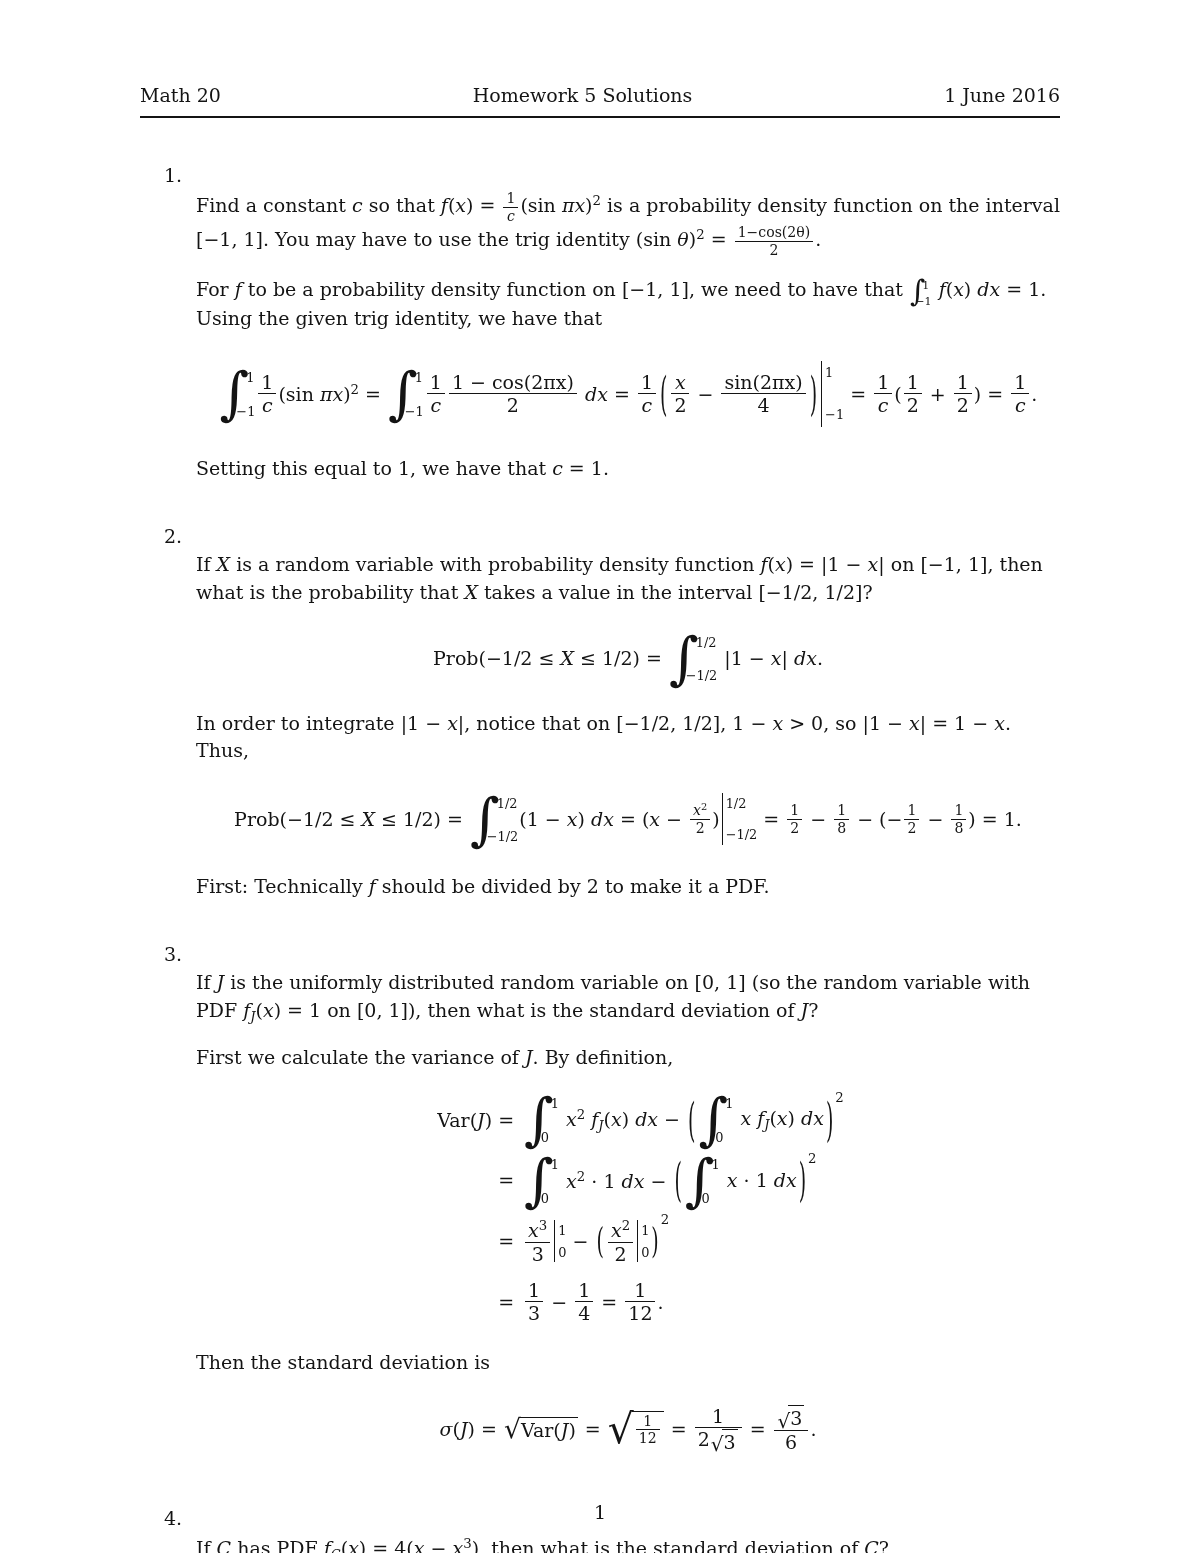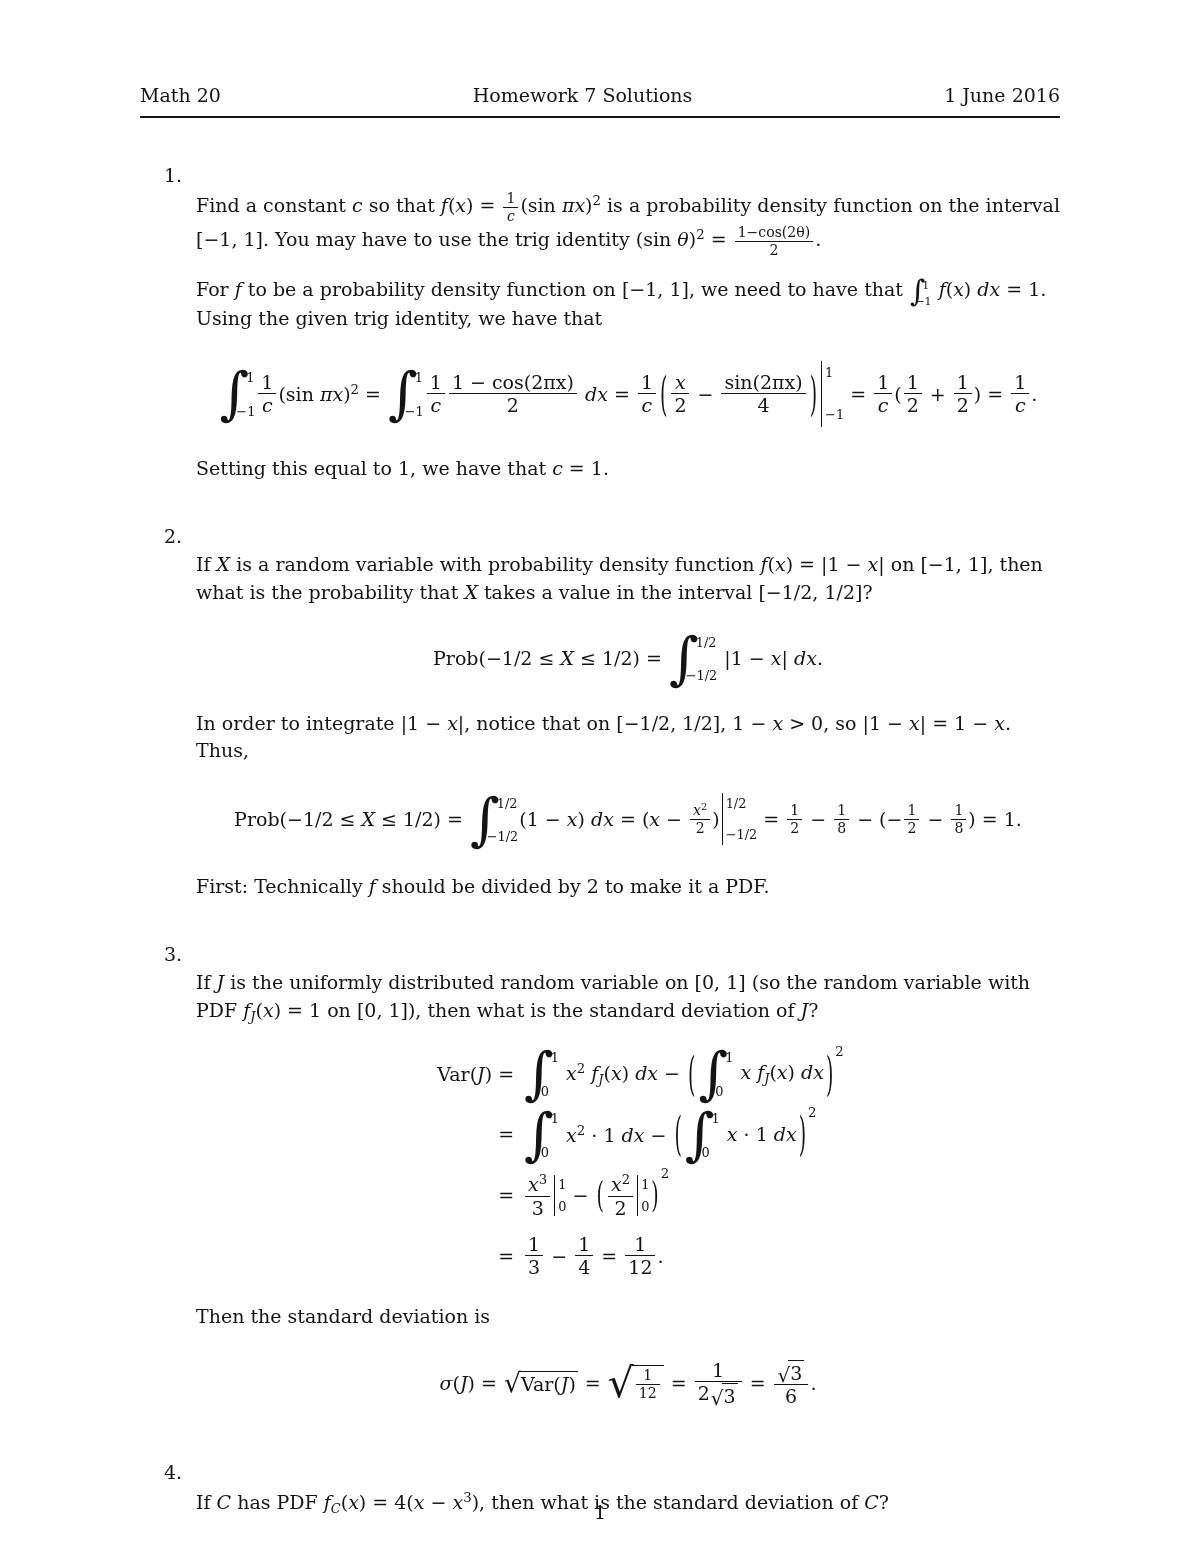--- a/index.html
+++ b/index.html
@@ -75,21 +75,21 @@
 
   footer{position:absolute;bottom:30px;left:0;right:0;text-align:center;}
 </style>
 </head>
 <body>
 
 <div class="page">
   <div class="inner">
     <header class="hdr">
       <span>Math 20</span>
-      <span>Homework 7 Solutions</span>
+      <span>Homework 5 Solutions</span>
       <span>1 June 2016</span>
     </header>
 
     <main>
 
       <section class="prob">
         <span class="plab">1.</span>
         <div class="pbody">
           <p class="pstat"><span><span class="r-t">Find a constant </span><span class="r-i">c</span><span class="r-t"> so that </span><span class="r-i">f</span><span class="r-t">(</span><span class="r-i">x</span><span class="r-t">) = </span></span><span class="frac sm"><span class="fn">1</span><span class="fd mi">c</span></span><span><span class="r-t">(sin </span><span class="r-i">πx</span><span class="r-t">)</span><span class="r-sup">2</span><span class="r-t"> is a probability density function on the interval [−1, 1]. You may have to use the trig identity (sin </span><span class="r-i">θ</span><span class="r-t">)</span><span class="r-sup">2</span><span class="r-t"> = </span></span><span class="frac sm"><span class="fn">1−cos(2θ)</span><span class="fd">2</span></span><span><span class="r-t">.</span></span></p>
           <p><span><span class="r-t">For </span><span class="r-i">f</span><span class="r-t"> to be a probability density function on [−1, 1], we need to have that </span></span><span class="int inl">
@@ -162,20 +162,21 @@
           </div>
 
           <p><span><span class="r-t">First:  Technically </span><span class="r-i">f</span><span class="r-t"> should be divided by 2 to make it a PDF.</span></span></p>
         </div>
       </section>
 
       <section class="prob">
         <span class="plab">3.</span>
         <div class="pbody">
           <p class="pstat"><span><span class="r-t">If </span><span class="r-i">J</span><span class="r-t"> is the uniformly distributed random variable on [0, 1] (so the random variable with PDF </span><span class="r-i">f</span><span class="r-sub">J</span><span class="r-t">(</span><span class="r-i">x</span><span class="r-t">) = 1 on [0, 1]), then what is the standard deviation of </span><span class="r-i">J</span><span class="r-t">?</span></span></p>
+          <p><span><span class="r-t">First we calculate the variance of </span><span class="r-i">J</span><span class="r-t">.  By definition,</span></span></p>
 
           <div class="aeq">
             <div class="arow">
               <span class="acl"><span><span class="r-t">Var(</span><span class="r-i">J</span><span class="r-t">) </span></span></span>
               <span class="aeqs">=</span>
               <span class="int"><span class="isym">∫</span><span class="ilims"><span class="iup">1</span><span class="ilo">0</span></span></span>
               <span><span class="r-t"> </span><span class="r-i">x</span><span class="r-sup">2</span><span class="r-t"> </span><span class="r-i">f</span><span class="r-sub">J</span><span class="r-t">(</span><span class="r-i">x</span><span class="r-t">) </span><span class="r-i">dx</span><span class="r-t"> − </span></span>
               <span class="bp lg">(</span>
               <span class="int"><span class="isym">∫</span><span class="ilims"><span class="iup">1</span><span class="ilo">0</span></span></span>
               <span><span class="r-t"> </span><span class="r-i">x</span><span class="r-t"> </span><span class="r-i">f</span><span class="r-sub">J</span><span class="r-t">(</span><span class="r-i">x</span><span class="r-t">) </span><span class="r-i">dx</span></span>

